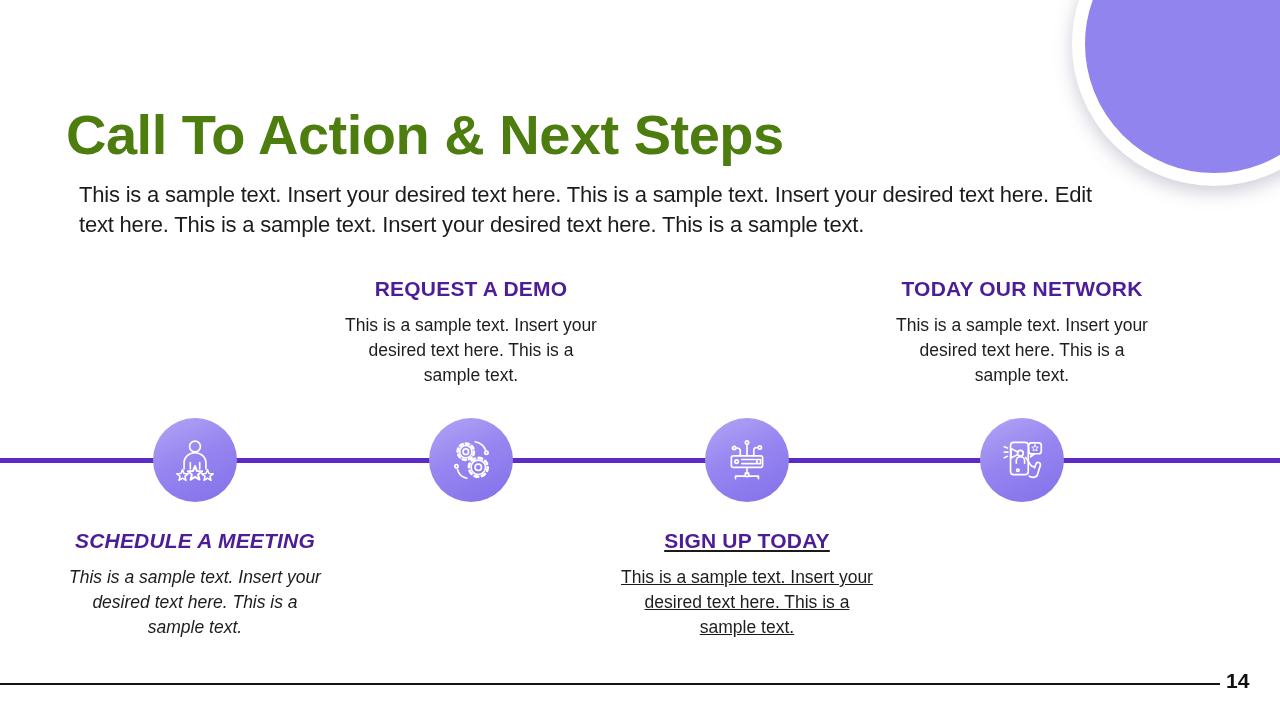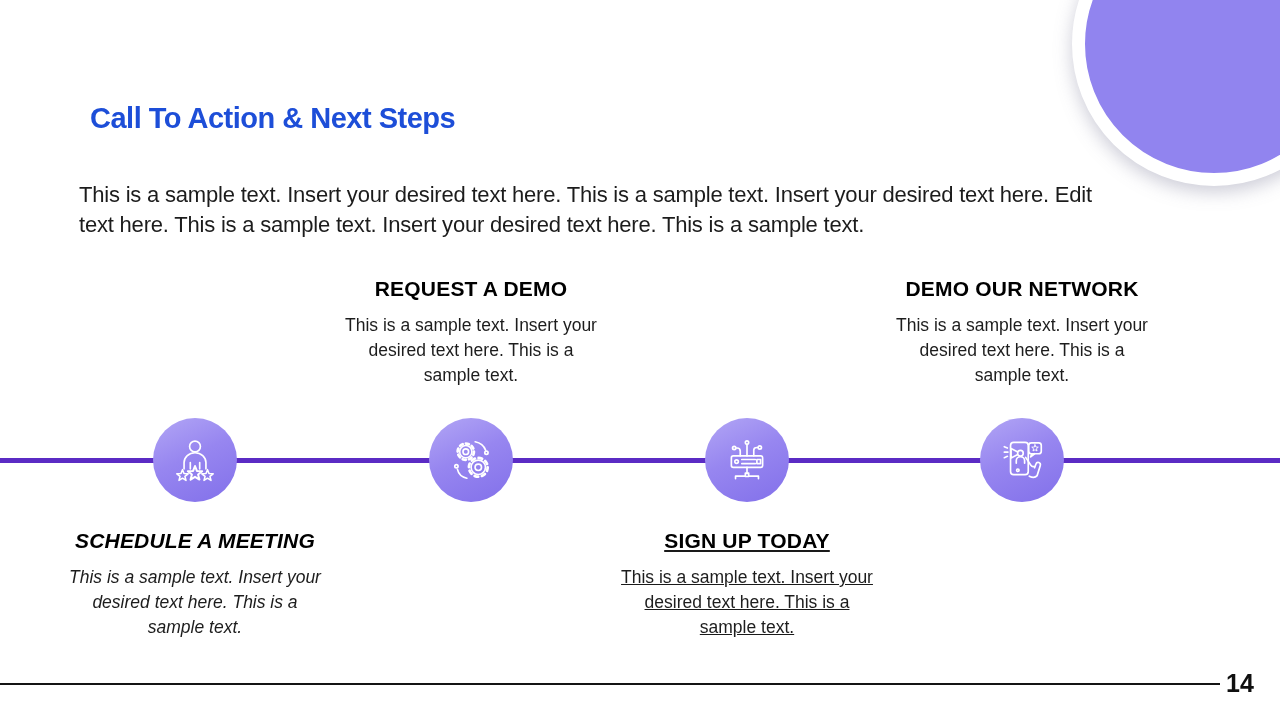--- a/index.html
+++ b/index.html
@@ -19,25 +19,25 @@
     left:1072px; top:-98px;
     width:284px; height:284px;
     border-radius:50%;
     background:#9184ef;
     border:13px solid #ffffff;
     box-shadow:0 6px 18px rgba(110,110,140,0.35);
   }
 
   .slide-title {
     position:absolute;
-    left:90px; top:102px;
-    font-size:29px;
+    left:66px; top:102px;
+    font-size:56px;
     font-weight:bold;
     letter-spacing:-0.5px;
-    color:#1d4ed8;
+    color:#4d7c0f;
   }
 
   .intro-text {
     position:absolute;
     left:79px; top:180px;
     width:1045px;
     font-size:22px;
     line-height:29.5px;
     letter-spacing:-0.2px;
     color:#1c1c1c;
@@ -75,40 +75,40 @@
   .step-below { top:529px; }
   .step-1 { left:45px;font-style:italic; }
   .step-2 { left:321px; }
   .step-3 { left:597px;text-decoration:underline; }
   .step-4 { left:872px; }
 
   .step-label {
     font-size:21px;
     font-weight:bold;
     letter-spacing:0.2px;
-    color:#000000;
+    color:#4c1d95;
   }
   .step-desc {
     margin:12px auto 0 auto;
     width:252px;
     font-size:17.5px;
     line-height:25px;
     color:#1d1d1d;
   }
 
   .footer-line {
     position:absolute;
     left:0; top:683px;
     width:1220px; height:2px;
     background:#141414;
   }
   .page-number {
     position:absolute;
     left:1226px; top:669px;
-    font-size:25px;
+    font-size:21px;
     font-weight:bold;
     color:#101010;
   }
 </style>
 </head>
 <body>
 
 <div class="decor-circle"></div>
 
 <h1 class="slide-title">Call To Action &amp; Next Steps</h1>
@@ -185,18 +185,18 @@
   <div class="step-label">REQUEST A DEMO</div>
   <div class="step-desc">This is a sample text. Insert your desired text here. This is a sample text.</div>
 </div>
 
 <div class="step step-3 step-below">
   <div class="step-label">SIGN UP TODAY</div>
   <div class="step-desc">This is a sample text. Insert your desired text here. This is a sample text.</div>
 </div>
 
 <div class="step step-4 step-above">
-  <div class="step-label">DEMO OUR NETWORK</div>
+  <div class="step-label">TODAY OUR NETWORK</div>
   <div class="step-desc">This is a sample text. Insert your desired text here. This is a sample text.</div>
 </div>
 
 <div class="footer-line"></div>
 <div class="page-number">14</div>
 
 </body></html>

